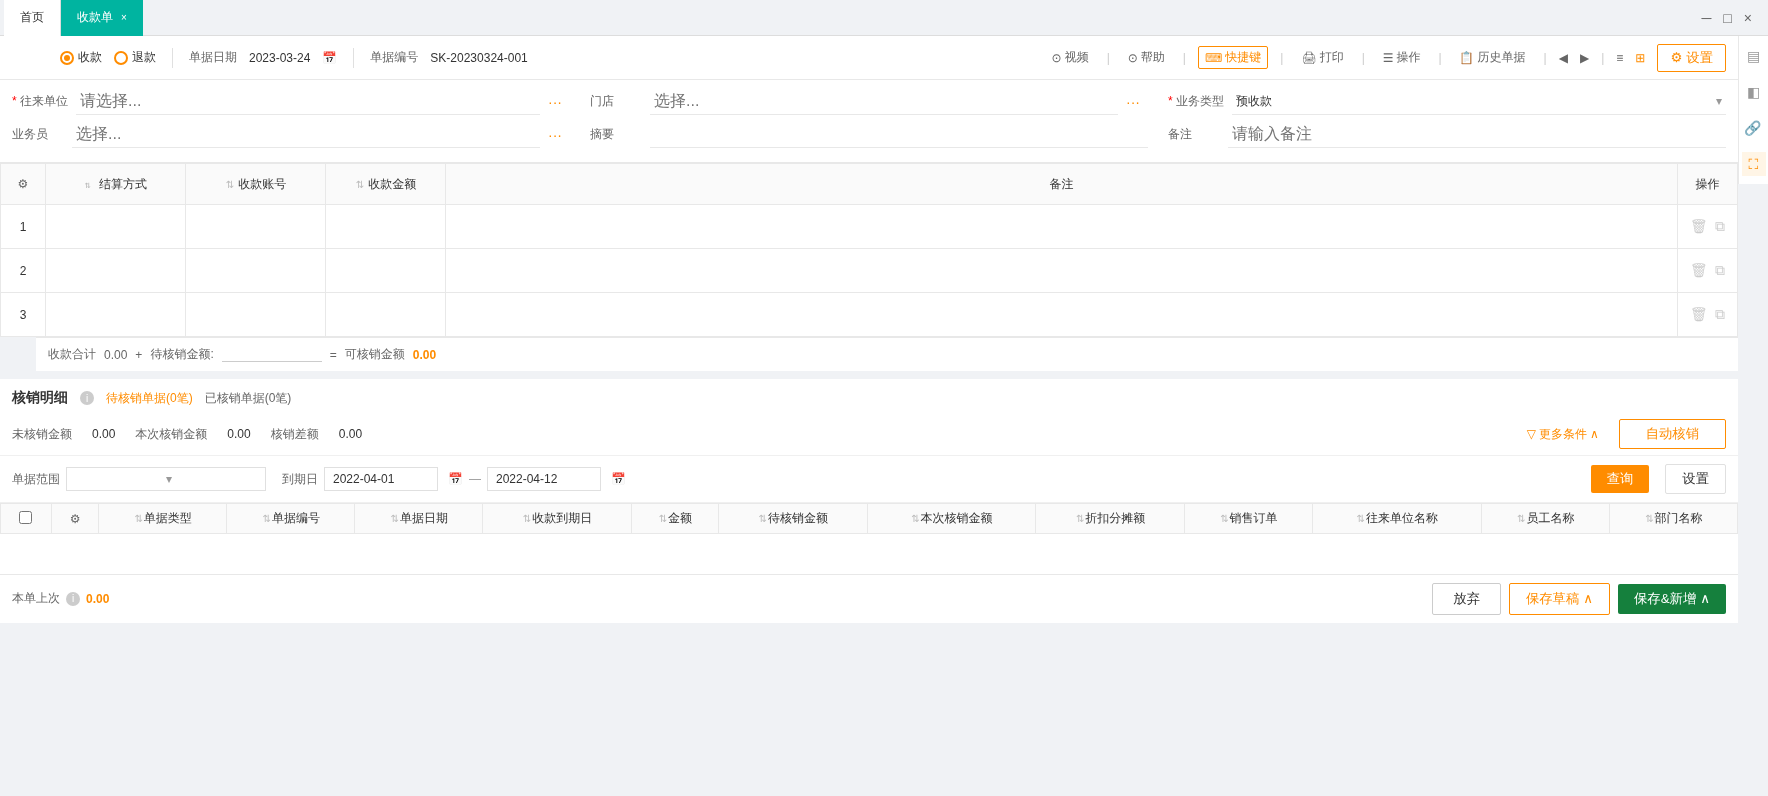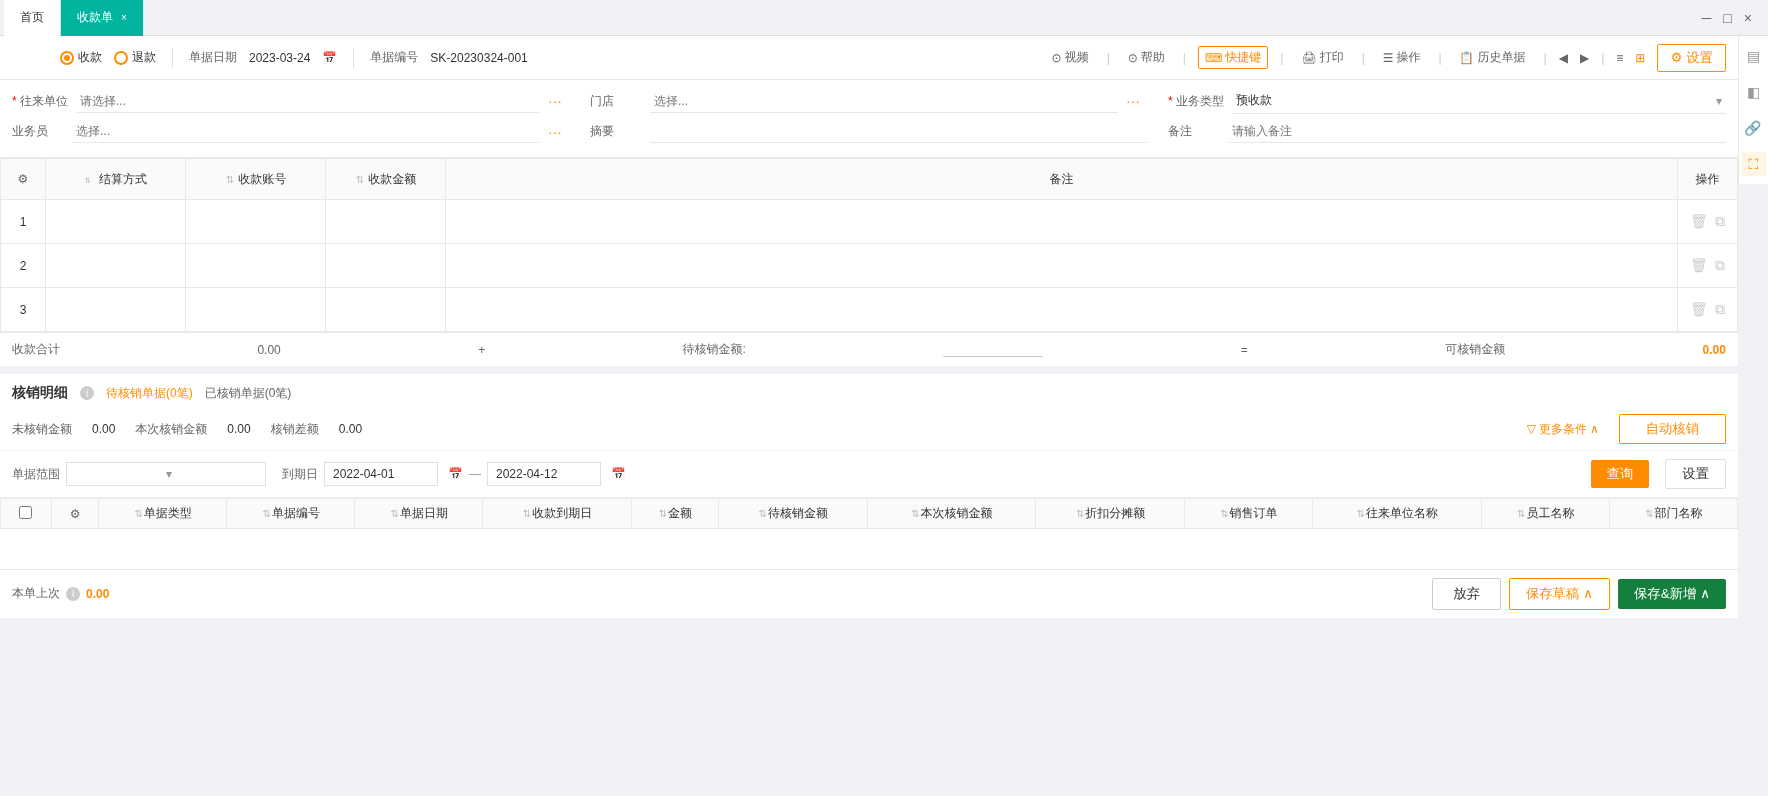--- a/index.html
+++ b/index.html
@@ -117,21 +117,21 @@
     .form-label.required::before {
       content: '* ';
       color: #f00;
     }
     .form-input {
       flex: 1;
       border: none;
       border-bottom: 1px solid #e8e8e8;
       padding: 4px 4px;
       outline: none;
-      font-size: 12px;
+      font-size: 16px;
       color: #999;
       background: transparent;
     }
     .form-more {
       color: #ff8c00;
       padding: 0 8px;
       cursor: pointer;
       font-size: 14px;
     }
     .form-select {
@@ -180,27 +180,28 @@
     .row-action-btn {
       color: #ccc;
       cursor: pointer;
       margin: 0 2px;
       font-size: 14px;
     }
 
     .summary-row {
       display: flex;
       align-items: center;
-      justify-content: space-between;
+      justify-content: flex-start;
       padding: 8px 12px;
       background: #fff;
       gap: 8px;
       font-size: 12px;
       color: #666;
       border-top: 1px solid #e8e8e8;
+      margin-left: 36px;
     }
     .summary-input {
       border: none;
       border-bottom: 1px solid #ccc;
       width: 100px;
       outline: none;
       font-size: 12px;
       text-align: right;
     }
     .summary-orange { color: #ff8c00; font-weight: bold; }

